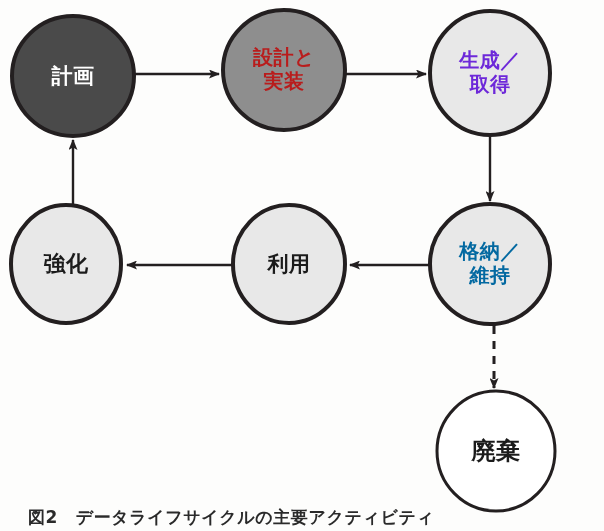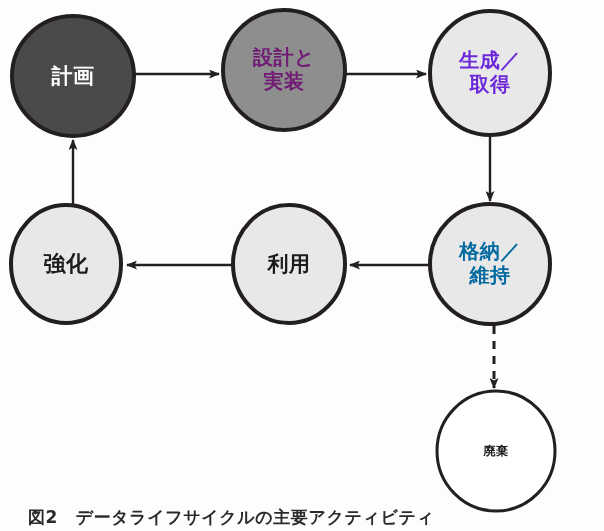--- a/index.html
+++ b/index.html
@@ -96,25 +96,25 @@
         <ellipse cx="490" cy="65" rx="60" ry="62" fill="#e8e8e8" stroke="#231f20" stroke-width="4"></ellipse>
         <ellipse cx="490" cy="256" rx="60" ry="60" fill="#e8e8e8" stroke="#231f20" stroke-width="4"></ellipse>
         <ellipse cx="289" cy="256" rx="56" ry="59" fill="#e8e8e8" stroke="#231f20" stroke-width="4"></ellipse>
         <ellipse cx="66" cy="256" rx="55" ry="59" fill="#e8e8e8" stroke="#231f20" stroke-width="4"></ellipse>
         <ellipse cx="496" cy="443" rx="59" ry="60" fill="#ffffff" stroke="#231f20" stroke-width="3"></ellipse>
       </g>
   </svg>
 
   <div id="label-layer">
       <div class="node-label dark-fill" style="left: 12px; top: 8px; width: 122px; height: 120px; font-size: 21px; color: rgb(255, 255, 255);">計画</div>
-      <div class="node-label mid-fill" style="left: 223px; top: 2px; width: 122px; height: 120px; font-size: 20px; color: #701a75;">設計と
+      <div class="node-label mid-fill" style="left: 223px; top: 2px; width: 122px; height: 120px; font-size: 20px; color: #b91c1c;">設計と
 実装</div>
       <div class="node-label light-fill" style="left: 430px; top: 3px; width: 120px; height: 124px; font-size: 20px; color: #6d28d9;">生成／
 取得</div>
       <div class="node-label light-fill" style="left: 430px; top: 196px; width: 120px; height: 120px; font-size: 20px; color: #0369a1;">格納／
 維持</div>
       <div class="node-label light-fill" style="left: 233px; top: 197px; width: 112px; height: 118px; font-size: 21px; color: rgb(27, 27, 27); text-align: right;">利用</div>
       <div class="node-label light-fill" style="left: 11px; top: 197px; width: 110px; height: 118px; font-size: 22px; color: rgb(27, 27, 27);">強化</div>
-      <div class="node-label white-fill" style="left: 437px; top: 383px; width: 118px; height: 120px; font-size: 12px; color: rgb(27, 27, 27);">廃棄</div>
+      <div class="node-label white-fill" style="left: 437px; top: 383px; width: 118px; height: 120px; font-size: 24px; color: rgb(27, 27, 27);">廃棄</div>
     </div>
 
   <div class="caption">図2　データライフサイクルの主要アクティビティ</div>
 </div>
 
 </body></html>

